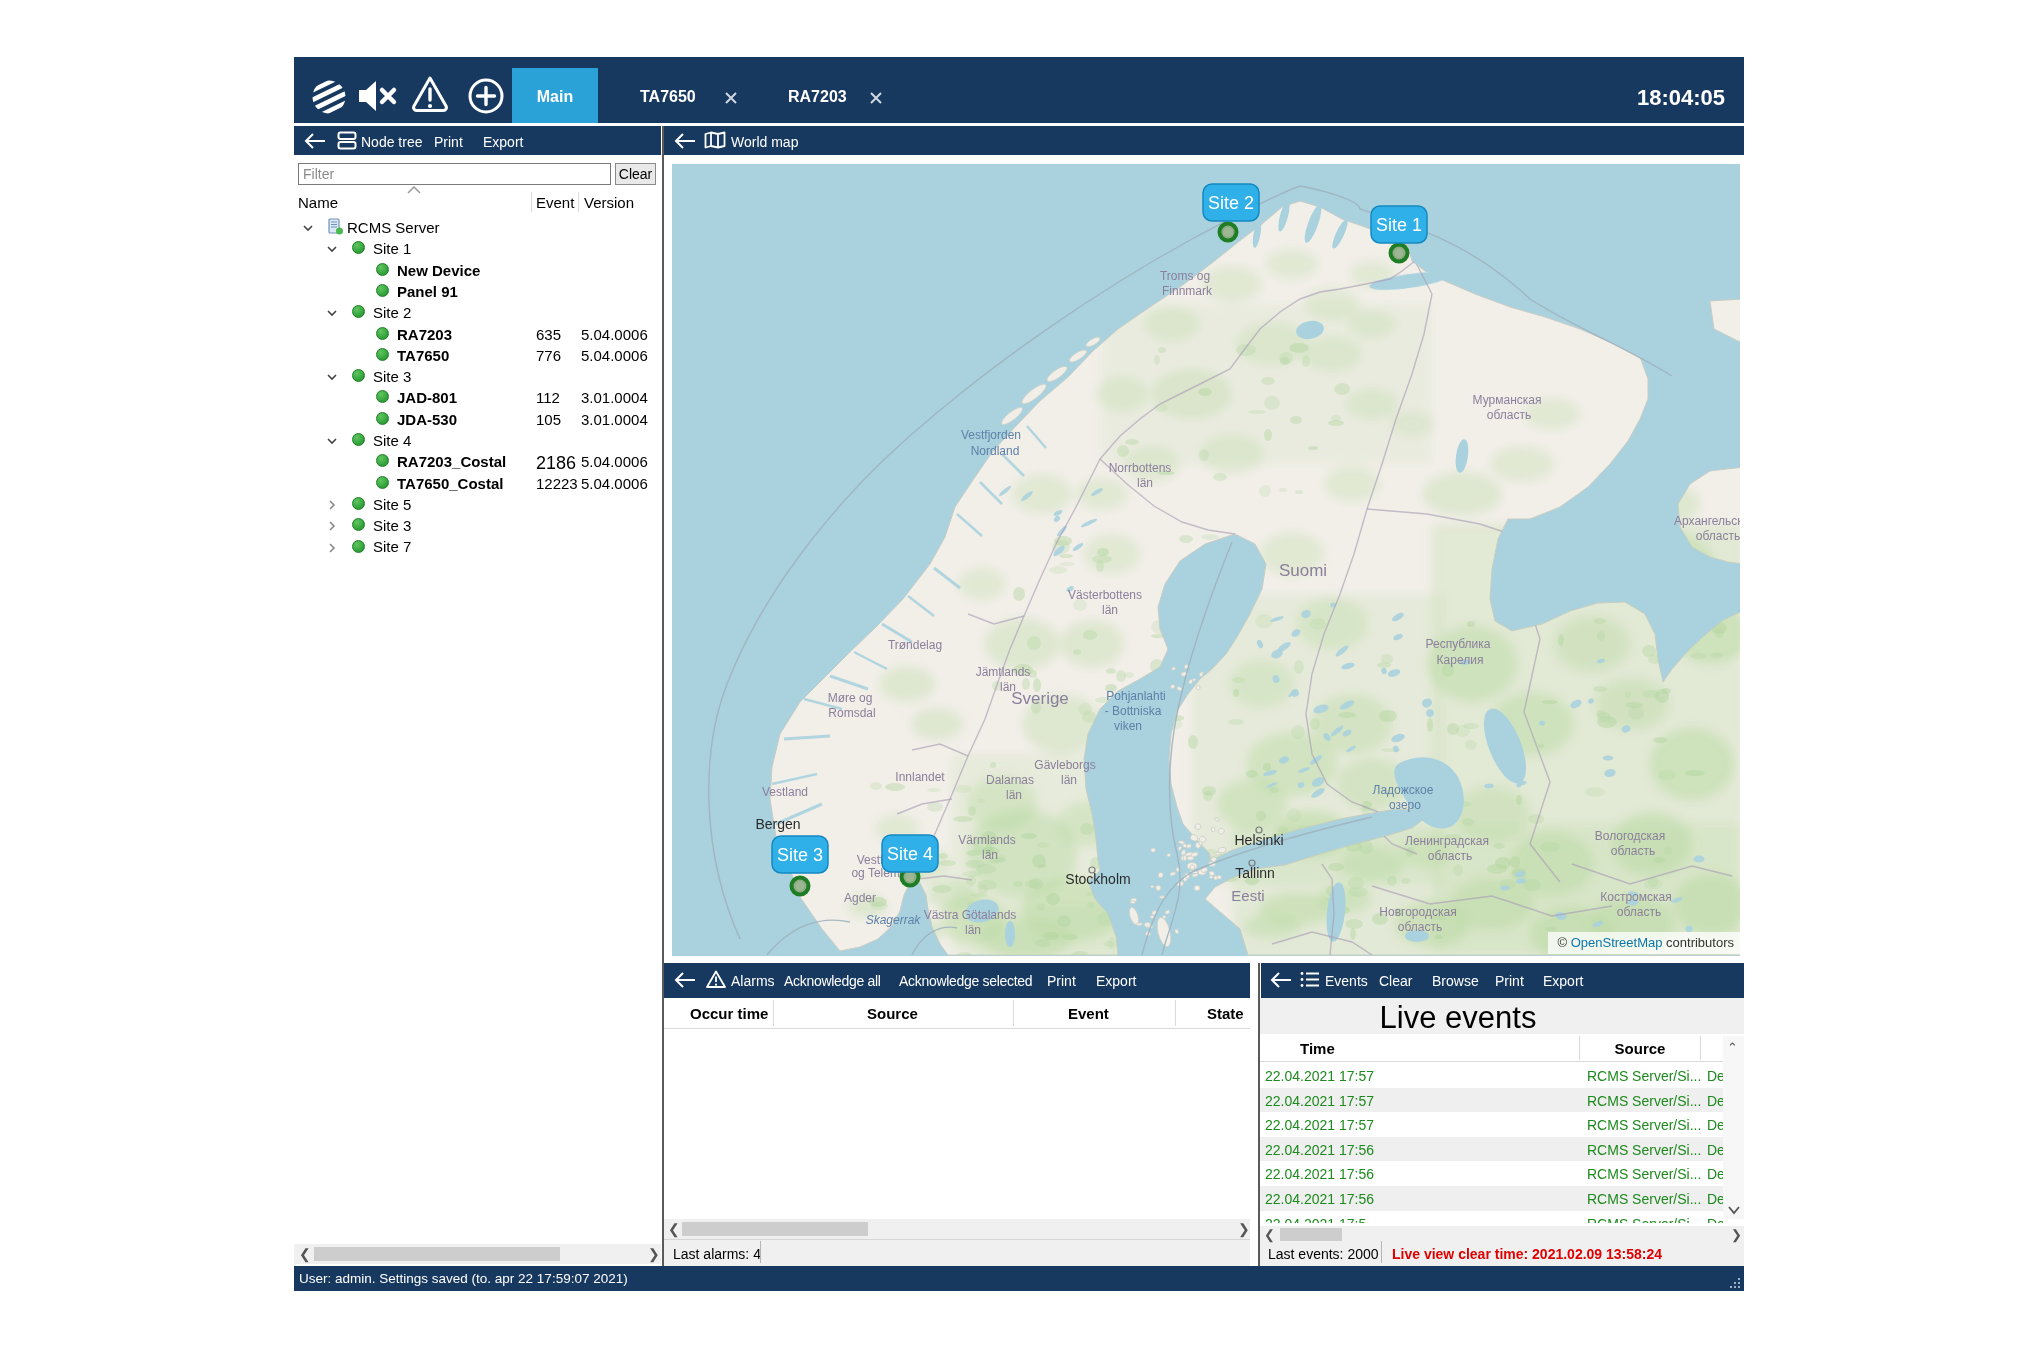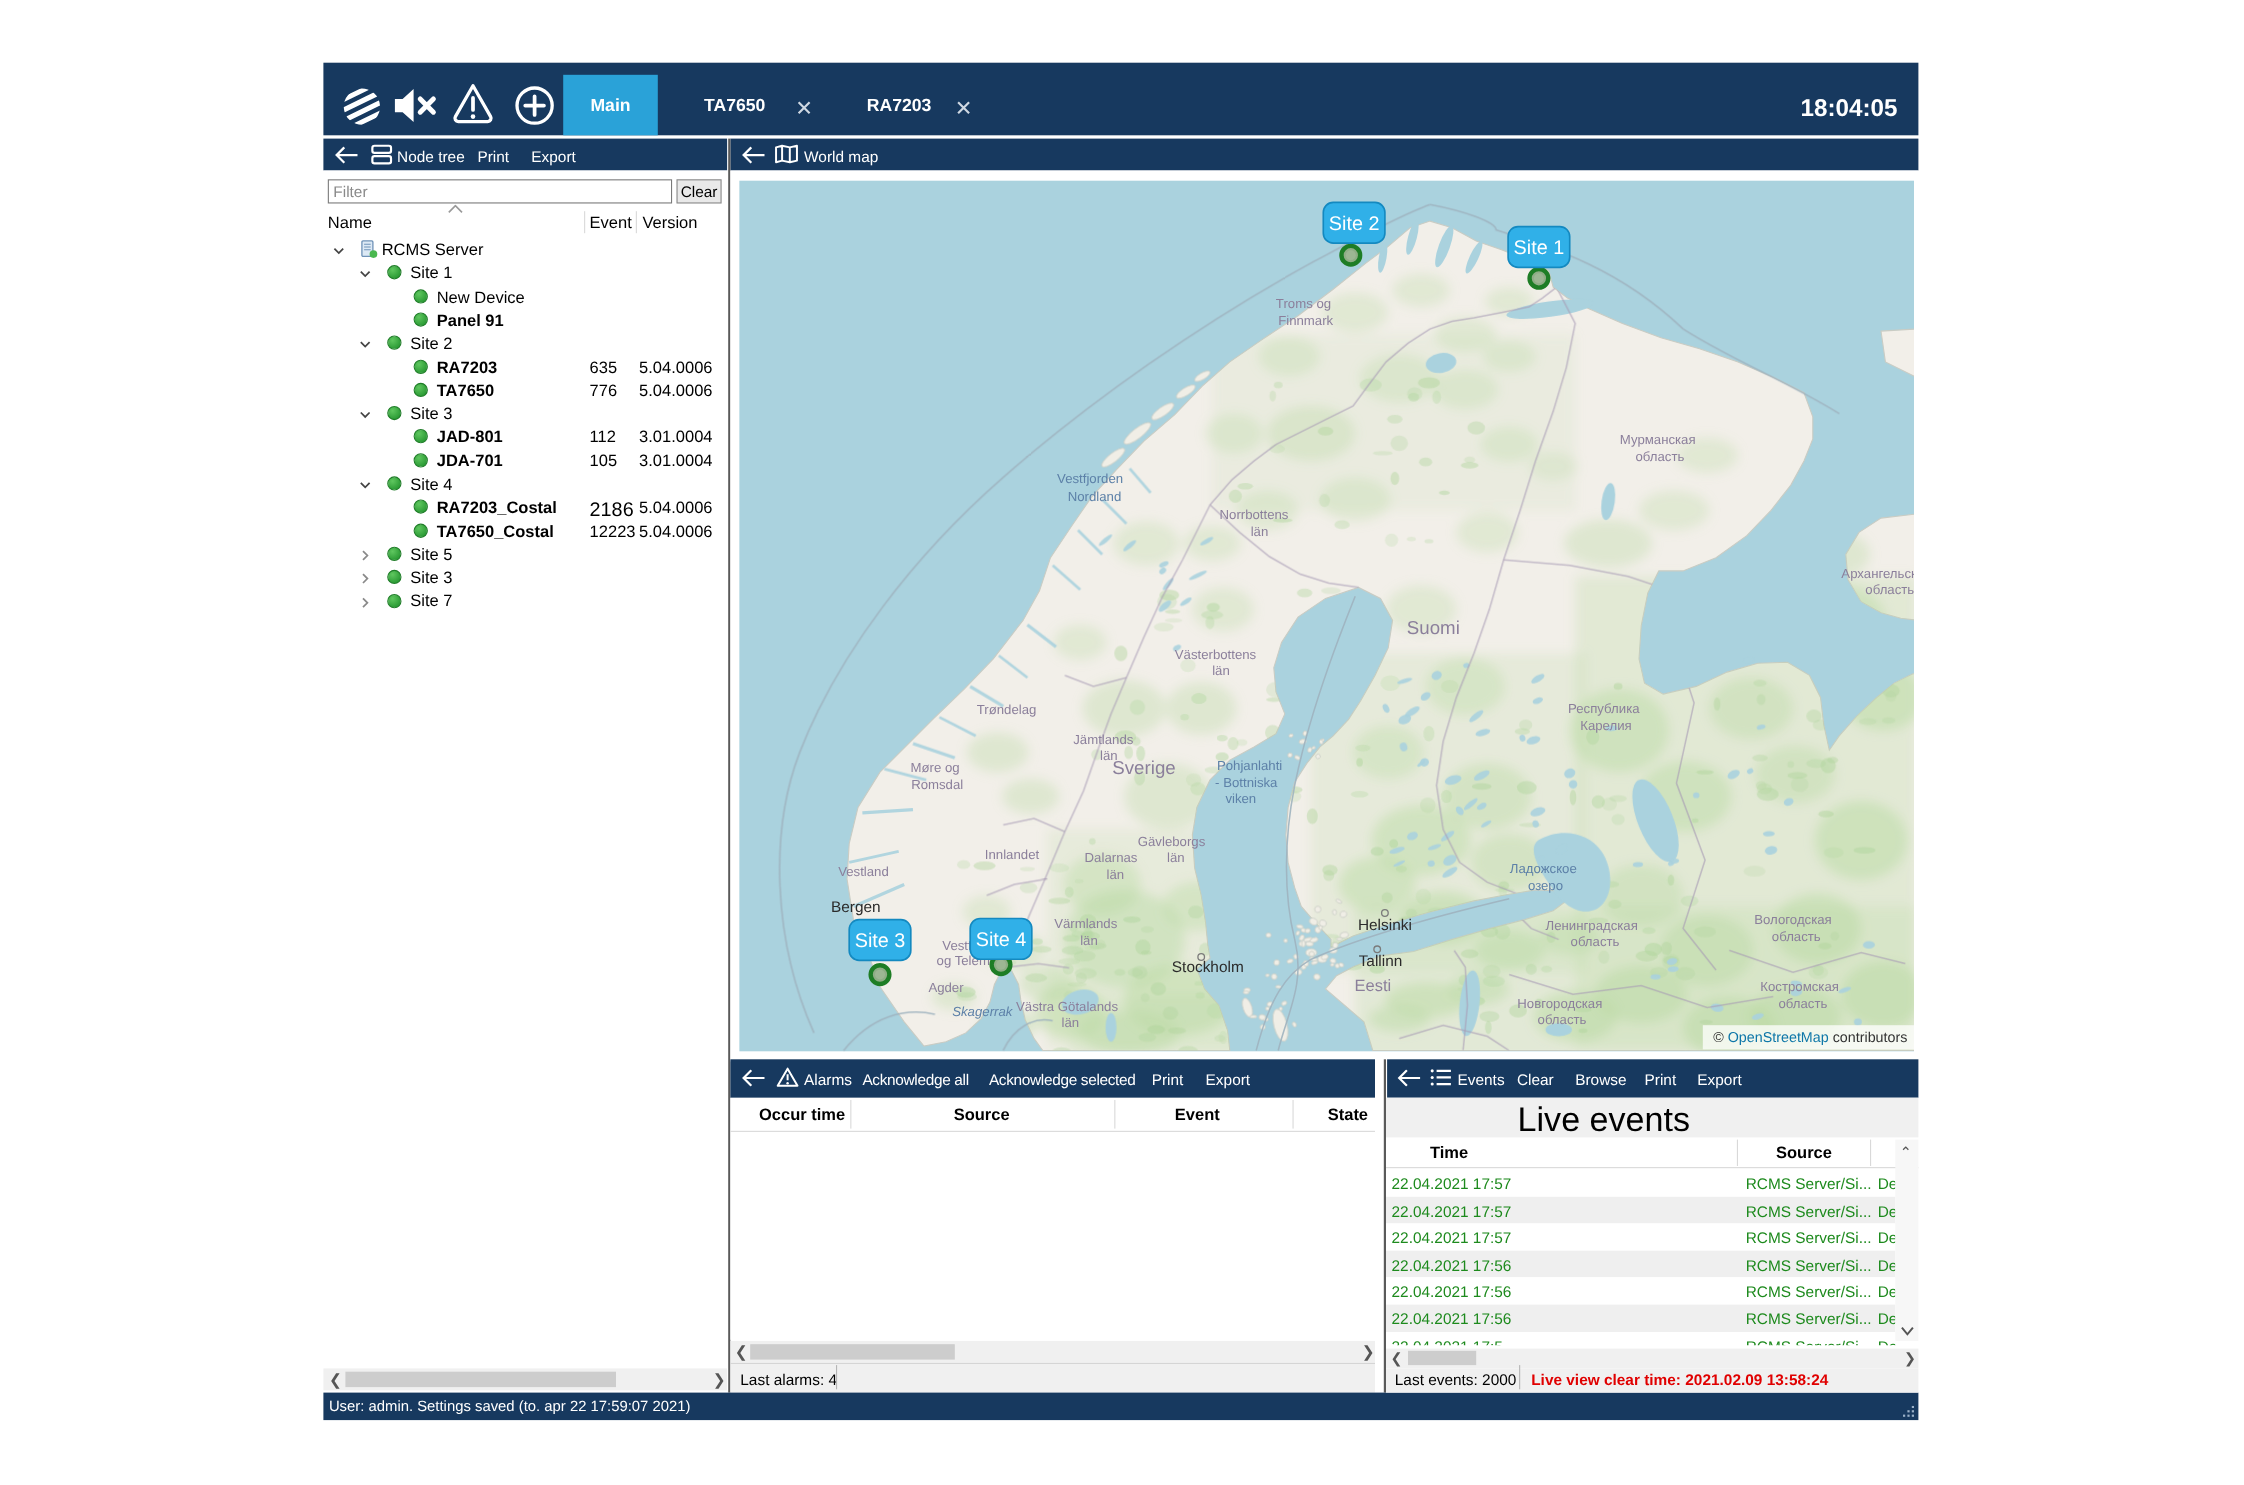--- a/index.html
+++ b/index.html
@@ -84,21 +84,21 @@
     <line x1="4" y1="9" x2="10" y2="9" stroke="#6f93b8"></line>
 <circle cx="12.5" cy="13" r="3.5" fill="#49b84f"></circle>
   </svg>
 <div class="abs" style="left:347px;top:219px;font-size:15px;font-weight:normal;color:#000">RCMS Server</div>
 <svg class="abs" style="left:326px;top:243.3px" width="12" height="12" viewBox="0 0 12 12">
     <path d="M2,4 L6,8 L10,4" fill="none" stroke="#444" stroke-width="1.6"></path>
   </svg>
 <div class="abs" style="left:352px;top:241.3px;width:13px;height:13px;border-radius:50%;background:radial-gradient(circle at 35% 30%, #5fc75f, #2f9e38 70%);border:1px solid #1f7d28"></div>
 <div class="abs" style="left:373px;top:240px;font-size:15px;font-weight:normal;color:#000">Site 1</div>
 <div class="abs" style="left:376px;top:262.6px;width:13px;height:13px;border-radius:50%;background:radial-gradient(circle at 35% 30%, #5fc75f, #2f9e38 70%);border:1px solid #1f7d28"></div>
-<div class="abs" style="left:397px;top:262px;font-size:15px;font-weight:normal;color:#000">New Device</div>
+<div class="abs" style="left:397px;top:262px;font-size:15px;font-weight:bold;color:#000">New Device</div>
 <div class="abs" style="left:376px;top:283.9px;width:13px;height:13px;border-radius:50%;background:radial-gradient(circle at 35% 30%, #5fc75f, #2f9e38 70%);border:1px solid #1f7d28"></div>
 <div class="abs" style="left:397px;top:283px;font-size:15px;font-weight:bold;color:#000">Panel 91</div>
 <svg class="abs" style="left:326px;top:307.2px" width="12" height="12" viewBox="0 0 12 12">
     <path d="M2,4 L6,8 L10,4" fill="none" stroke="#444" stroke-width="1.6"></path>
   </svg>
 <div class="abs" style="left:352px;top:305.2px;width:13px;height:13px;border-radius:50%;background:radial-gradient(circle at 35% 30%, #5fc75f, #2f9e38 70%);border:1px solid #1f7d28"></div>
 <div class="abs" style="left:373px;top:304px;font-size:15px;font-weight:normal;color:#000">Site 2</div>
 <div class="abs" style="left:376px;top:326.5px;width:13px;height:13px;border-radius:50%;background:radial-gradient(circle at 35% 30%, #5fc75f, #2f9e38 70%);border:1px solid #1f7d28"></div>
 <div class="abs" style="left:397px;top:326px;font-size:15px;font-weight:bold;color:#000">RA7203</div>
 <div class="abs" style="left:536px;top:326px;font-size:15px;color:#000">635</div>
@@ -110,21 +110,21 @@
 <svg class="abs" style="left:326px;top:371.1px" width="12" height="12" viewBox="0 0 12 12">
     <path d="M2,4 L6,8 L10,4" fill="none" stroke="#444" stroke-width="1.6"></path>
   </svg>
 <div class="abs" style="left:352px;top:369.1px;width:13px;height:13px;border-radius:50%;background:radial-gradient(circle at 35% 30%, #5fc75f, #2f9e38 70%);border:1px solid #1f7d28"></div>
 <div class="abs" style="left:373px;top:368px;font-size:15px;font-weight:normal;color:#000">Site 3</div>
 <div class="abs" style="left:376px;top:390.4px;width:13px;height:13px;border-radius:50%;background:radial-gradient(circle at 35% 30%, #5fc75f, #2f9e38 70%);border:1px solid #1f7d28"></div>
 <div class="abs" style="left:397px;top:389px;font-size:15px;font-weight:bold;color:#000">JAD-801</div>
 <div class="abs" style="left:536px;top:389px;font-size:15px;color:#000">112</div>
 <div class="abs" style="left:581px;top:389px;font-size:15px;color:#000">3.01.0004</div>
 <div class="abs" style="left:376px;top:411.70000000000005px;width:13px;height:13px;border-radius:50%;background:radial-gradient(circle at 35% 30%, #5fc75f, #2f9e38 70%);border:1px solid #1f7d28"></div>
-<div class="abs" style="left:397px;top:411px;font-size:15px;font-weight:bold;color:#000">JDA-701</div>
+<div class="abs" style="left:397px;top:411px;font-size:15px;font-weight:bold;color:#000">JDA-530</div>
 <div class="abs" style="left:536px;top:411px;font-size:15px;color:#000">105</div>
 <div class="abs" style="left:581px;top:411px;font-size:15px;color:#000">3.01.0004</div>
 <svg class="abs" style="left:326px;top:435.0px" width="12" height="12" viewBox="0 0 12 12">
     <path d="M2,4 L6,8 L10,4" fill="none" stroke="#444" stroke-width="1.6"></path>
   </svg>
 <div class="abs" style="left:352px;top:433.0px;width:13px;height:13px;border-radius:50%;background:radial-gradient(circle at 35% 30%, #5fc75f, #2f9e38 70%);border:1px solid #1f7d28"></div>
 <div class="abs" style="left:373px;top:432px;font-size:15px;font-weight:normal;color:#000">Site 4</div>
 <div class="abs" style="left:376px;top:454.3px;width:13px;height:13px;border-radius:50%;background:radial-gradient(circle at 35% 30%, #5fc75f, #2f9e38 70%);border:1px solid #1f7d28"></div>
 <div class="abs" style="left:397px;top:453px;font-size:15px;font-weight:bold;color:#000">RA7203_Costal</div>
 <div class="abs" style="left:536px;top:453px;font-size:18px;color:#000">2186</div>

